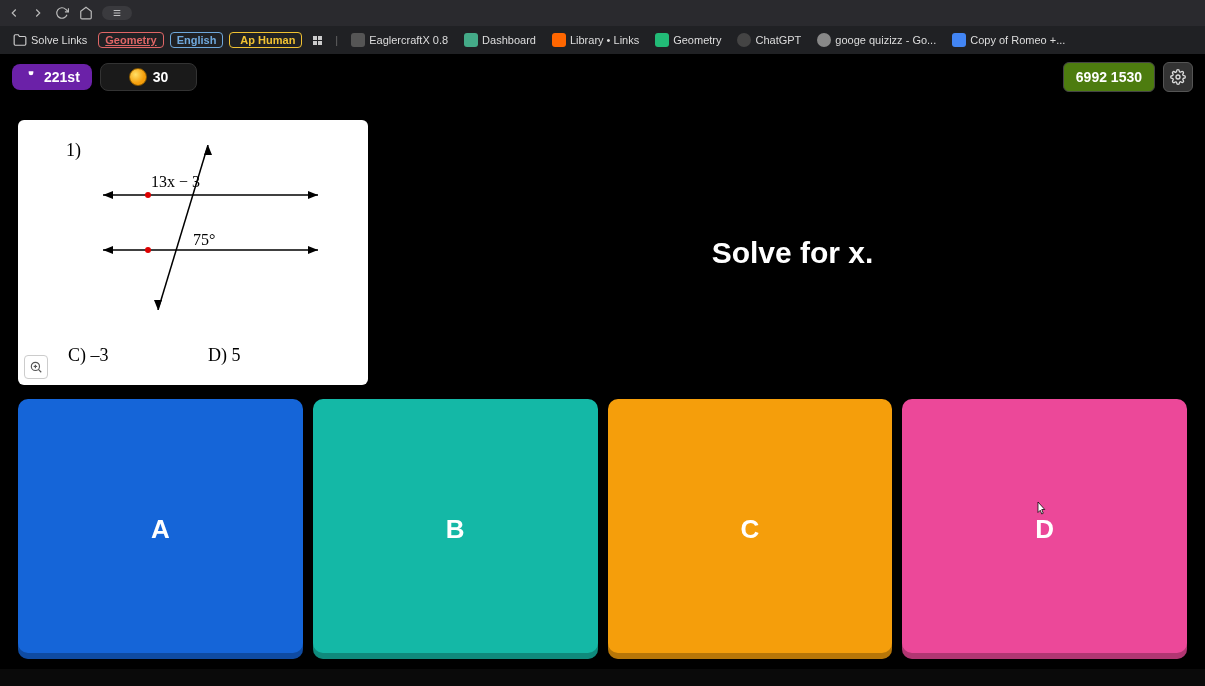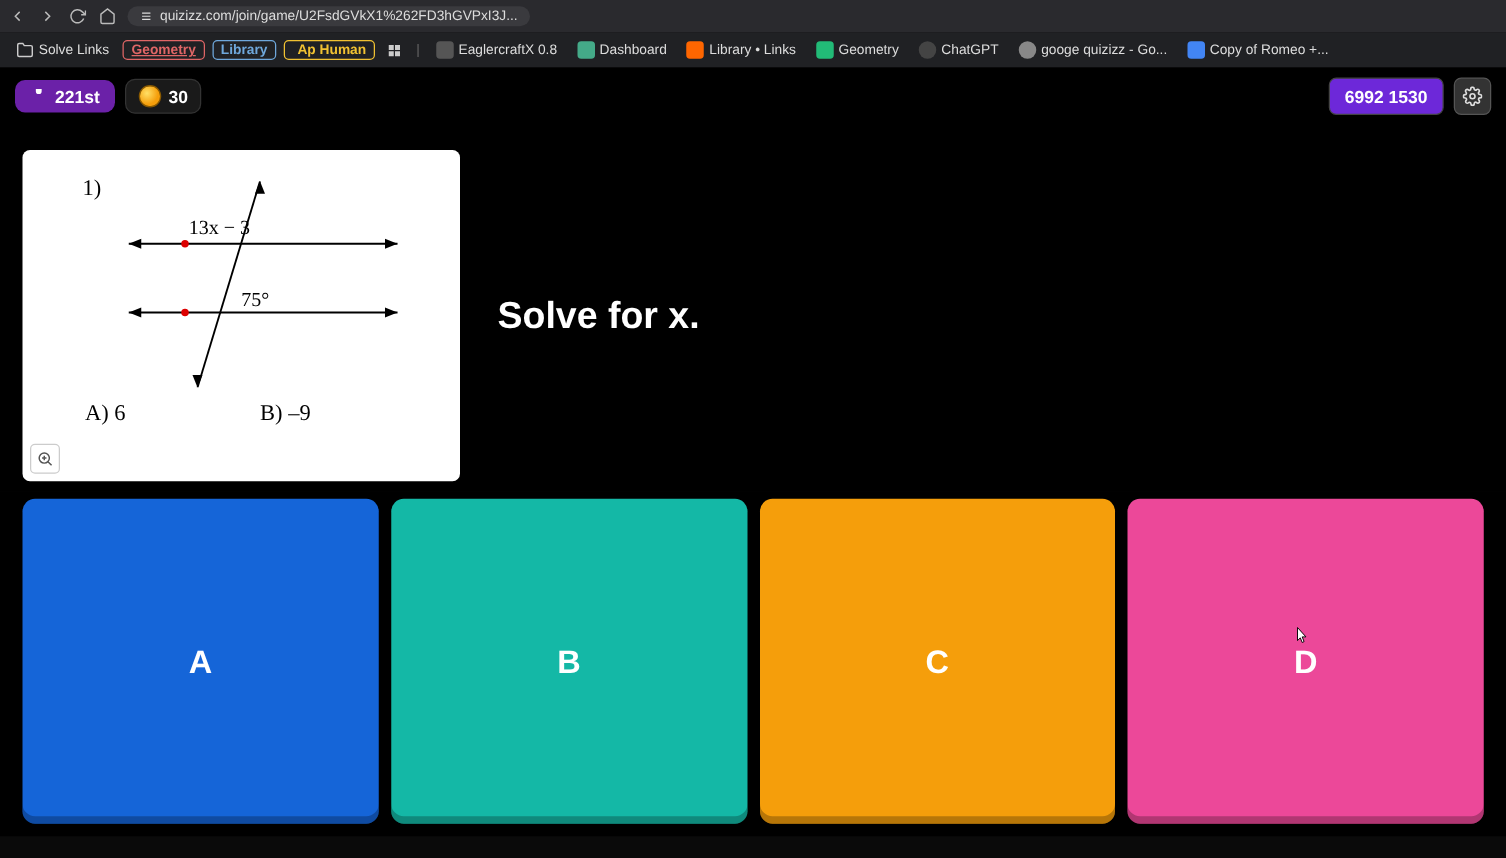--- a/index.html
+++ b/index.html
@@ -107,36 +107,36 @@
   display: flex;
   align-items: center;
   gap: 6px;
 }
 .coin-pill {
   background: #1a1a1a;
   border: 1px solid #333;
   color: #fff;
   font-weight: 700;
   font-size: 14px;
-  padding: 4px 10px;
+  padding: 4px 28px;
   border-radius: 8px;
   display: flex;
   align-items: center;
   gap: 6px;
 }
 .coin-icon {
   width: 18px;
   height: 18px;
   border-radius: 50%;
   background: radial-gradient(circle at 35% 35%, #ffe066, #f59e0b 60%);
   border: 1px solid #8a5a00;
 }
 .spacer { flex: 1; }
 .score-box {
-  background: #6d28d9;
+  background: #4d7c0f;
   border: 1px solid #444;
   color: #fff;
   font-weight: 700;
   font-size: 14px;
   padding: 6px 12px;
   border-radius: 6px;
 }
 .gear-box {
   background: #333;
   border: 1px solid #555;
@@ -199,20 +199,21 @@
   border-radius: 4px;
   display: flex;
   align-items: center;
   justify-content: center;
   cursor: pointer;
 }
 .prompt-area {
   flex: 1;
   display: flex;
   align-items: center;
+  justify-content: center;
 }
 .prompt-text {
   font-size: 30px;
   font-weight: 600;
   color: #fff;
 }
 
 
 .answers {
   display: flex;
@@ -269,33 +270,32 @@
     <svg width="14" height="14" viewBox="0 0 24 24" fill="none" stroke="currentColor" stroke-width="2">
         <path d="M3 9l9-7 9 7v11a2 2 0 0 1-2 2H5a2 2 0 0 1-2-2z"></path>
       </svg>
   </div>
   <div class="url-bar">
     <svg width="10" height="10" viewBox="0 0 24 24" fill="none" stroke="currentColor" stroke-width="2">
         <line x1="4" y1="6" x2="20" y2="6"></line>
         <line x1="4" y1="12" x2="20" y2="12"></line>
         <line x1="4" y1="18" x2="20" y2="18"></line>
       </svg>
-    <span>quizizz.com/join/game/U2FsdGVkX1%262FD3hGVPxI3J...</span>
   </div>
 </div>
 
 <div class="bookmarks-bar">
   <div class="bm-item">
     <svg width="14" height="14" viewBox="0 0 24 24" fill="none" stroke="#ccc" stroke-width="2">
         <path d="M22 19a2 2 0 0 1-2 2H4a2 2 0 0 1-2-2V5a2 2 0 0 1 2-2h5l2 3h9a2 2 0 0 1 2 2z"></path>
       </svg>
     <span>Solve Links</span>
   </div>
   <span class="bm-pill pill-red">Geometry</span>
-  <span class="bm-pill pill-blue">Library</span>
+  <span class="bm-pill pill-blue">English</span>
   <span class="bm-pill pill-yellow">Ap Human</span>
   <div class="bm-item">
       <div class="bm-grid">
         <span></span>
         <span></span>
         <span></span>
         <span></span>
       </div>
     </div>
   <span class="bm-divider">|</span>
@@ -367,23 +367,23 @@
       <circle cx="55" cy="50" r="3" fill="#d00"></circle>
 
       <line x1="10" y1="105" x2="225" y2="105" stroke="#000" stroke-width="1.5"></line>
       <polygon points="10,105 20,101 20,109" fill="#000"></polygon>
       <polygon points="225,105 215,101 215,109" fill="#000"></polygon>
       <circle cx="55" cy="105" r="3" fill="#d00"></circle>
 
       <text x="58" y="42" font-family="Times New Roman" font-size="16" fill="#000">13x − 3</text>
       <text x="100" y="100" font-family="Times New Roman" font-size="16" fill="#000">75°</text>
     </svg>
-    <div class="opt-row row1">
-      <span>A)  6</span>
-      <span>B)  –9</span>
+    <div class="opt-row row2">
+      <span>C)  –3</span>
+      <span>D)  5</span>
     </div>
     <div class="zoom-btn">
       <svg width="14" height="14" viewBox="0 0 24 24" fill="none" stroke="#555" stroke-width="2">
           <circle cx="11" cy="11" r="7"></circle>
           <line x1="21" y1="21" x2="16" y2="16"></line>
           <line x1="11" y1="8" x2="11" y2="14"></line>
           <line x1="8" y1="11" x2="14" y2="11"></line>
         </svg>
     </div>
   </div>

